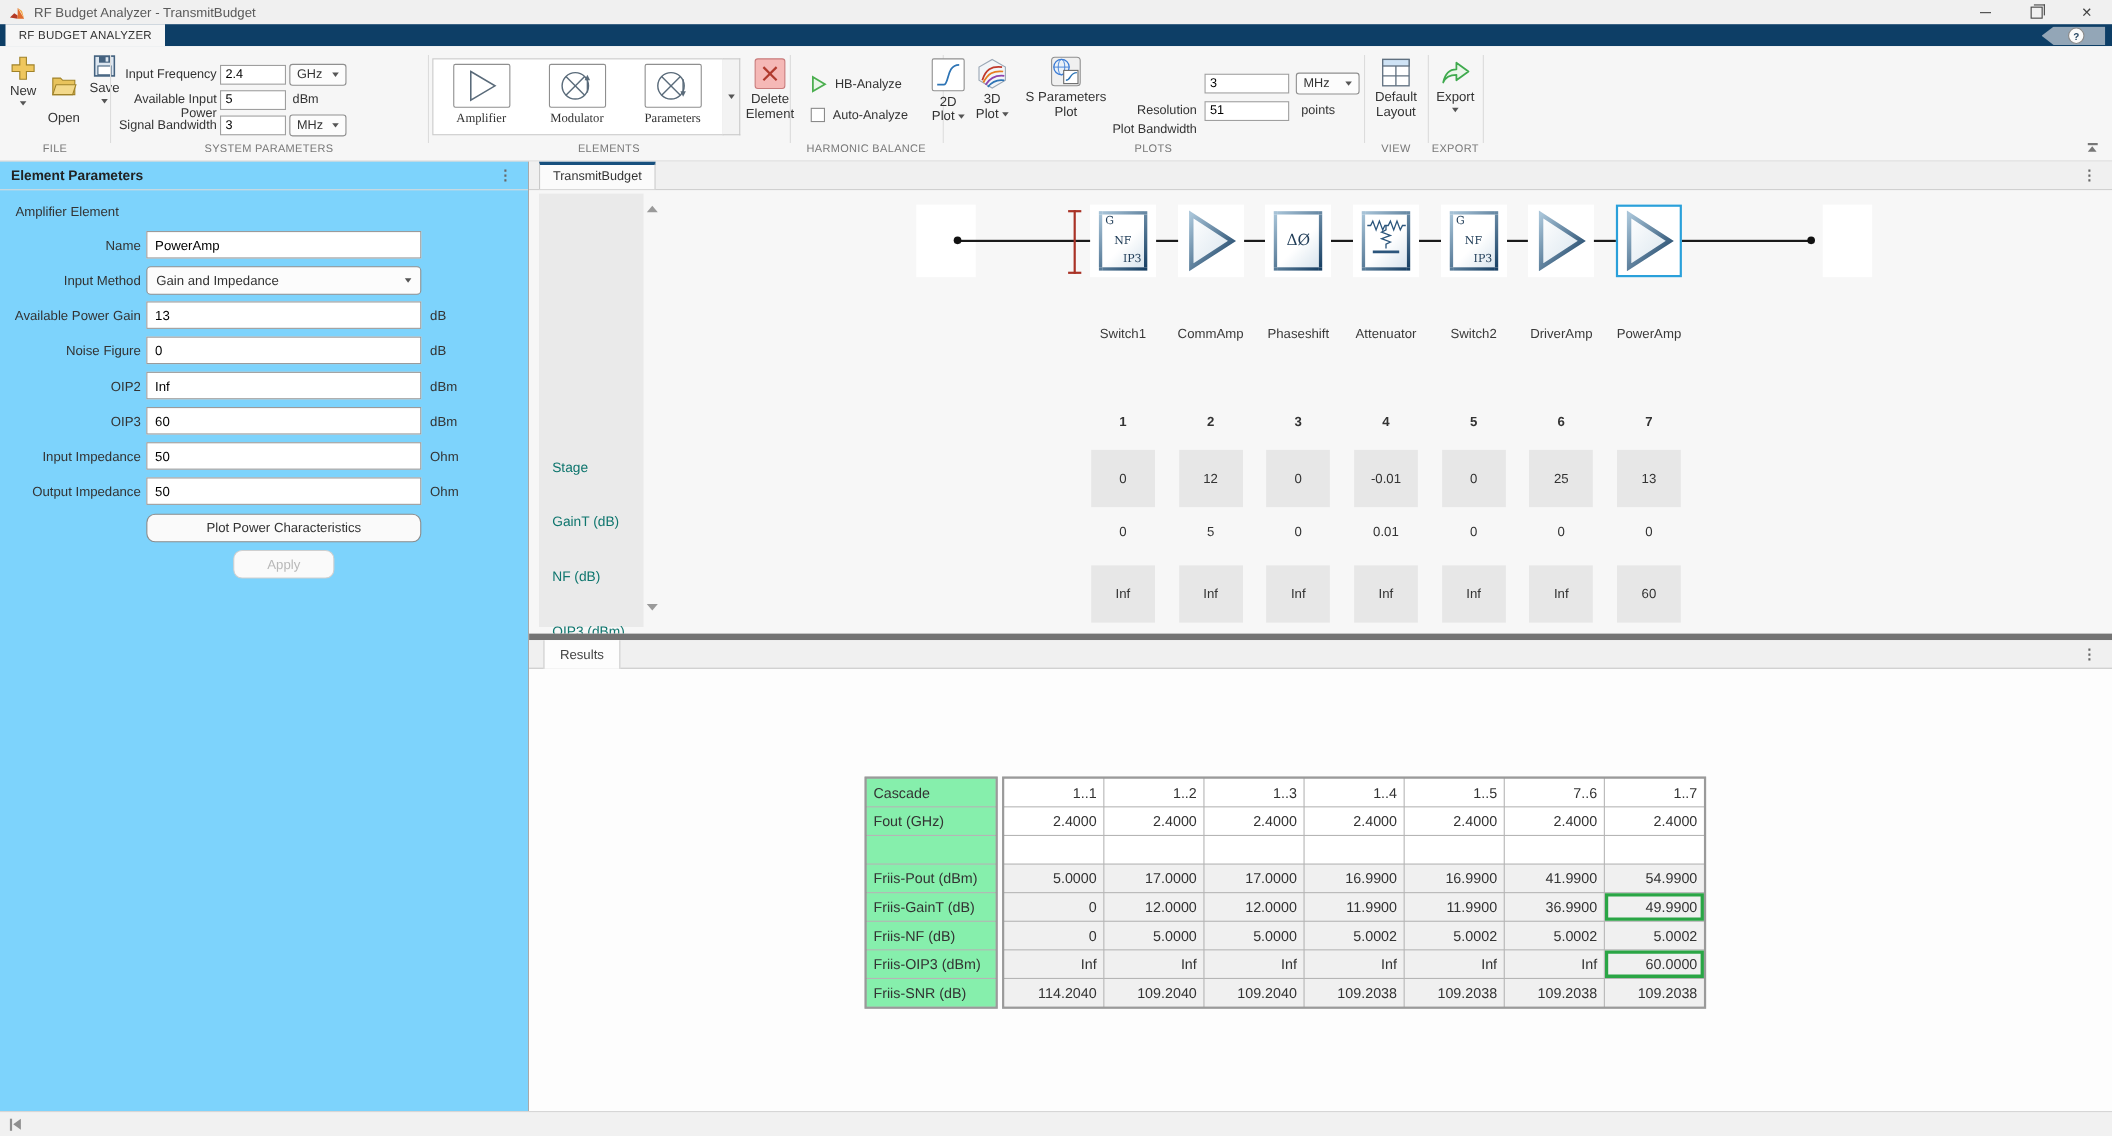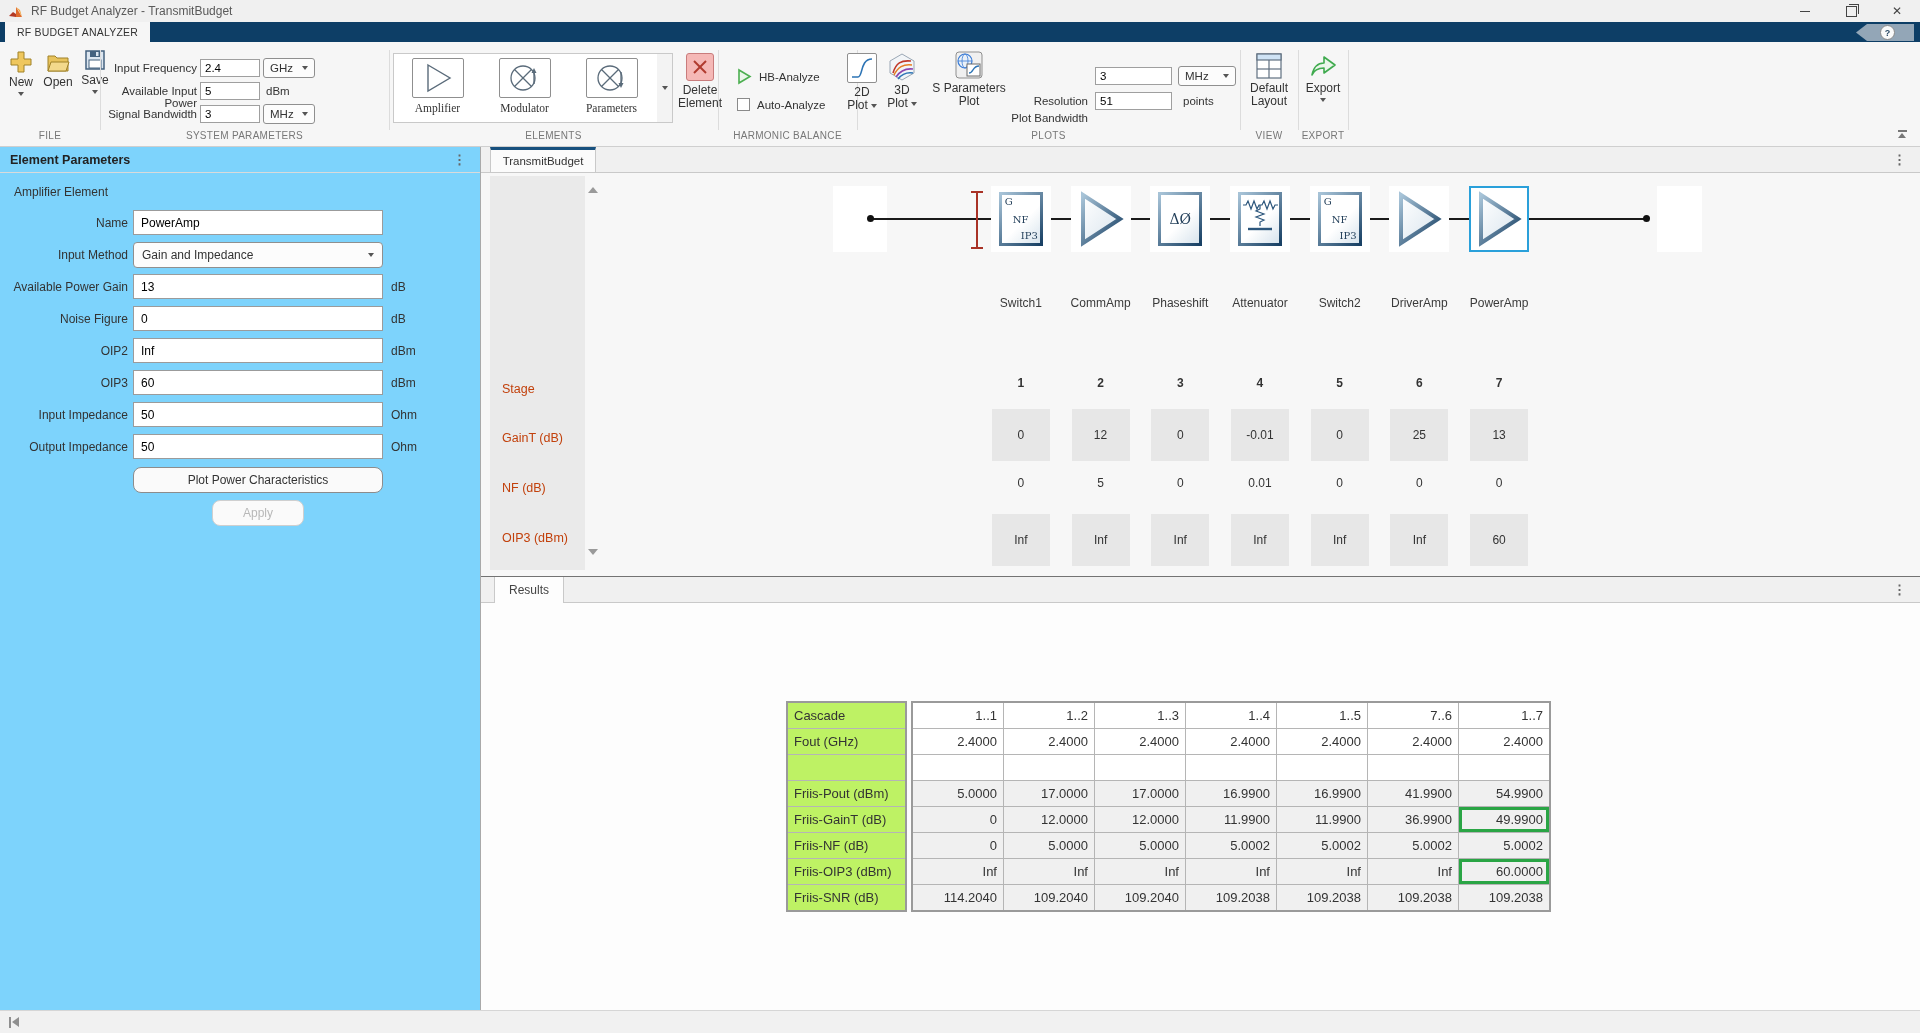--- a/index.html
+++ b/index.html
@@ -66,21 +66,21 @@
   .vsplit{left:480px;top:147px;width:1px;height:863px;background:#a9a9a9;}
   
   .doc{left:481px;top:147px;width:1439px;height:863px;background:#fff;}
   .tabstrip{position:absolute;left:0;width:100%;height:26px;background:#f0f0f0;border-bottom:1px solid #c9c9c9;box-sizing:border-box;}
   .doc-tab{position:absolute;left:9px;top:0;height:25px;background:#fbfbfb;border:1px solid #c9c9c9;border-bottom:none;
       border-top:3px solid #17507e;display:flex;align-items:center;justify-content:center;font-size:11.5px;color:#333;box-sizing:border-box;}
   .strip-kebab{position:absolute;right:14px;top:5px;color:#666;font-size:13px;font-weight:bold;}
   
   .canvas{position:absolute;left:0;top:26px;width:1439px;height:403px;background:#f7f7f7;}
   .graycol{position:absolute;left:9px;top:3px;width:95px;height:394px;background:#eaeaea;}
-  .graycol .rowlbl{position:absolute;left:12px;font-size:12.5px;color:#c2410c;}
+  .graycol .rowlbl{position:absolute;left:12px;font-size:12.5px;color:#0f766e;margin-top:36px;}
   .scroll-arrow{position:absolute;width:0;height:0;border-left:5px solid transparent;border-right:5px solid transparent;}
   .sa-up{border-bottom:6px solid #9a9a9a;}
   .sa-down{border-top:6px solid #9a9a9a;}
   .chain-line{position:absolute;left:389px;top:45px;width:776px;height:1.5px;background:#1a1a1a;}
   .node-dot{position:absolute;width:7px;height:7px;border-radius:50%;background:#111;top:42px;}
   .white-block{position:absolute;top:13px;height:66px;background:#fff;}
   .ibeam{position:absolute;left:490px;top:18px;width:12px;height:58px;}
   .ibeam .v{position:absolute;left:5px;top:0;width:2px;height:58px;background:#a93226;}
   .ibeam .c{position:absolute;left:0;width:12px;height:2px;background:#a93226;}
   .flexrow7{position:absolute;left:500px;width:558px;display:flex;}
@@ -90,33 +90,33 @@
   .elem-box{width:44px;height:54px;box-sizing:border-box;border:3px solid #3f6b92;
       border-image:linear-gradient(135deg,#a8c4d8,#173f63) 1;background:linear-gradient(135deg,#ffffff 55%,#d8e4ed);position:relative;}
   .elem-box .t{position:absolute;font-family:"DejaVu Serif",serif;color:#1f3c57;font-size:10px;line-height:10px;}
   .phase-glyph{position:absolute;left:0;top:0;width:100%;height:100%;display:flex;align-items:center;justify-content:center;
       font-family:"DejaVu Serif",serif;font-size:14px;color:#1f3c57;}
   .name-cell{font-size:12px;color:#3a3a3a;}
   .num-cell{font-size:12px;color:#333;font-weight:600;}
   .val-cell{font-size:12px;color:#333;}
   .gbox{width:58px;height:52px;background:#e7e7e7;display:flex;align-items:center;justify-content:center;font-size:12px;color:#333;}
   
-  .results{position:absolute;left:0;top:429px;width:1439px;height:434px;background:#fdfdfd;border-top:1px solid #737373;box-sizing:border-box;}
+  .results{position:absolute;left:0;top:429px;width:1439px;height:434px;background:#fdfdfd;border-top:6px solid #737373;box-sizing:border-box;}
   .res-tab{position:absolute;left:13px;top:0;height:26px;background:#fdfdfd;border:1px solid #c9c9c9;border-top:none;border-bottom:none;
       display:flex;align-items:center;justify-content:center;font-size:12px;color:#444;padding:0 14px;}
   .select-row{position:absolute;left:0;top:27px;width:100%;height:30px;background:#f4f4f4;}
   .sr-label{position:absolute;left:16px;top:8px;font-size:12px;color:#333;}
   .sr-caret{position:absolute;left:127px;top:12px;width:0;height:0;border-left:5px solid transparent;border-right:5px solid transparent;border-top:7px solid #111;}
   .cv-box{position:absolute;left:147px;top:8px;width:13px;height:13px;border:1px solid #c2c2c2;background:#fcfcfc;}
   .cv-label{position:absolute;left:167px;top:8px;font-size:12px;color:#a9a9a9;}
   .rt-labels{position:absolute;left:305px;top:124px;width:117px;border:2px solid #9a9a9a;background:#b5b5b5;
       display:grid;grid-template-columns:117px;grid-auto-rows:25px;gap:1px;}
   .rt-data{position:absolute;left:430px;top:124px;border:2px solid #9a9a9a;background:#b5b5b5;
       display:grid;grid-template-columns:repeat(7,90px);grid-auto-rows:25px;gap:1px;}
-  .rtl{background:#bef264;font-size:13px;color:#333;line-height:25px;padding-left:6px;}
+  .rtl{background:#86efac;font-size:13px;color:#333;line-height:25px;padding-left:6px;}
   .rtc{background:#fff;font-size:13px;color:#333;line-height:25px;text-align:right;padding-right:6px;}
   .rtc.g{background:#f0f0f0;}
   .rtc.hl{box-shadow:inset 0 0 0 3px #2aa545;}
   
   .statusbar{left:0;top:1010px;width:1920px;height:23px;background:#f1f1f1;border-top:1px solid #d6d6d6;box-sizing:border-box;display:flex;align-items:center;}
   .skip-icon{display:flex;align-items:center;margin-left:9px;}
   .skip-icon .bar{width:2px;height:11px;background:#8f8f8f;}
   .skip-icon .tri{width:0;height:0;border-top:5.5px solid transparent;border-bottom:5.5px solid transparent;border-right:7px solid #8f8f8f;margin-left:1px;}
 </style>
 </head>
@@ -164,21 +164,21 @@
 
 <div class="abs ribbon">
 
   <div class="bigbtn" style="left:4px;top:9px;width:34px;">
     <svg width="22" height="22">
       <path d="M8 1h6v7h7v6h-7v7H8v-7H1V8h7z" fill="#efc75e" stroke="#a08228" stroke-width="1"></path>
     </svg>
     <div class="lbl">New</div>
     <div class="caret"></div>
   </div>
-  <div class="bigbtn" style="left:41px;top:9px;width:34px;">
+  <div class="bigbtn" style="left:41px;top:24px;width:34px;gap:10px;">
     <svg width="24" height="22">
       <path d="M2 5h7l2 2h11v13H2z" fill="#e8c35c" stroke="#a08228"></path>
       <path d="M2 20l3-9h18l-3 9z" fill="#f3d98b" stroke="#a08228"></path>
     </svg>
     <div class="lbl">Open</div>
   </div>
   <div class="bigbtn" style="left:78px;top:7px;width:34px;">
     <svg width="20" height="22">
       <rect x="1" y="2" width="18" height="18" fill="#dce6f0" stroke="#44627f" stroke-width="1.5"></rect>
       <rect x="5" y="2" width="10" height="6" fill="#44627f"></rect>

